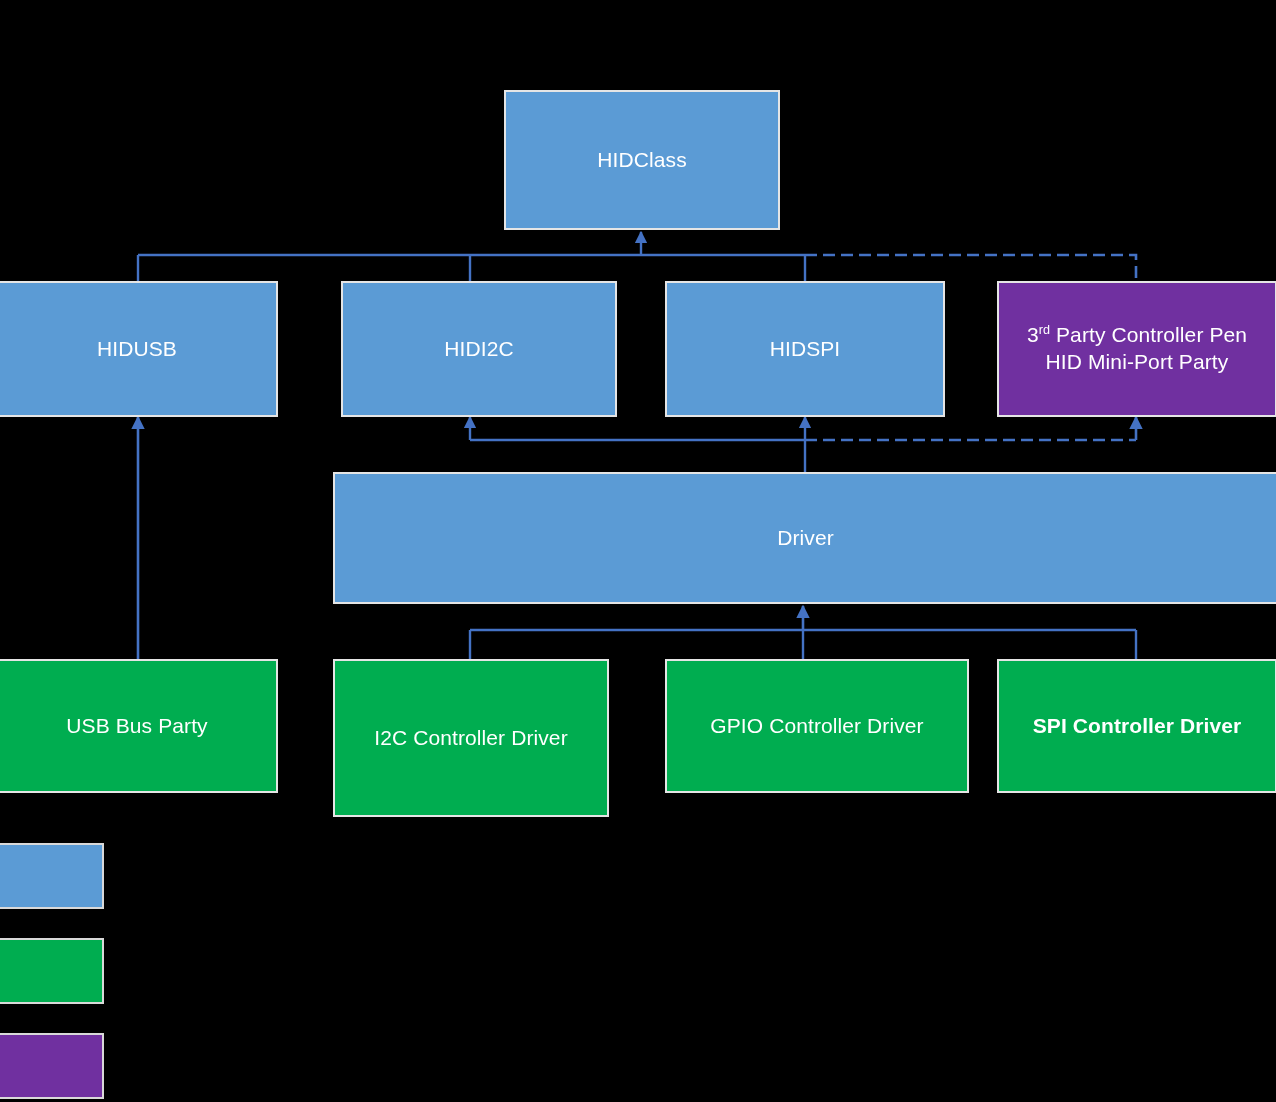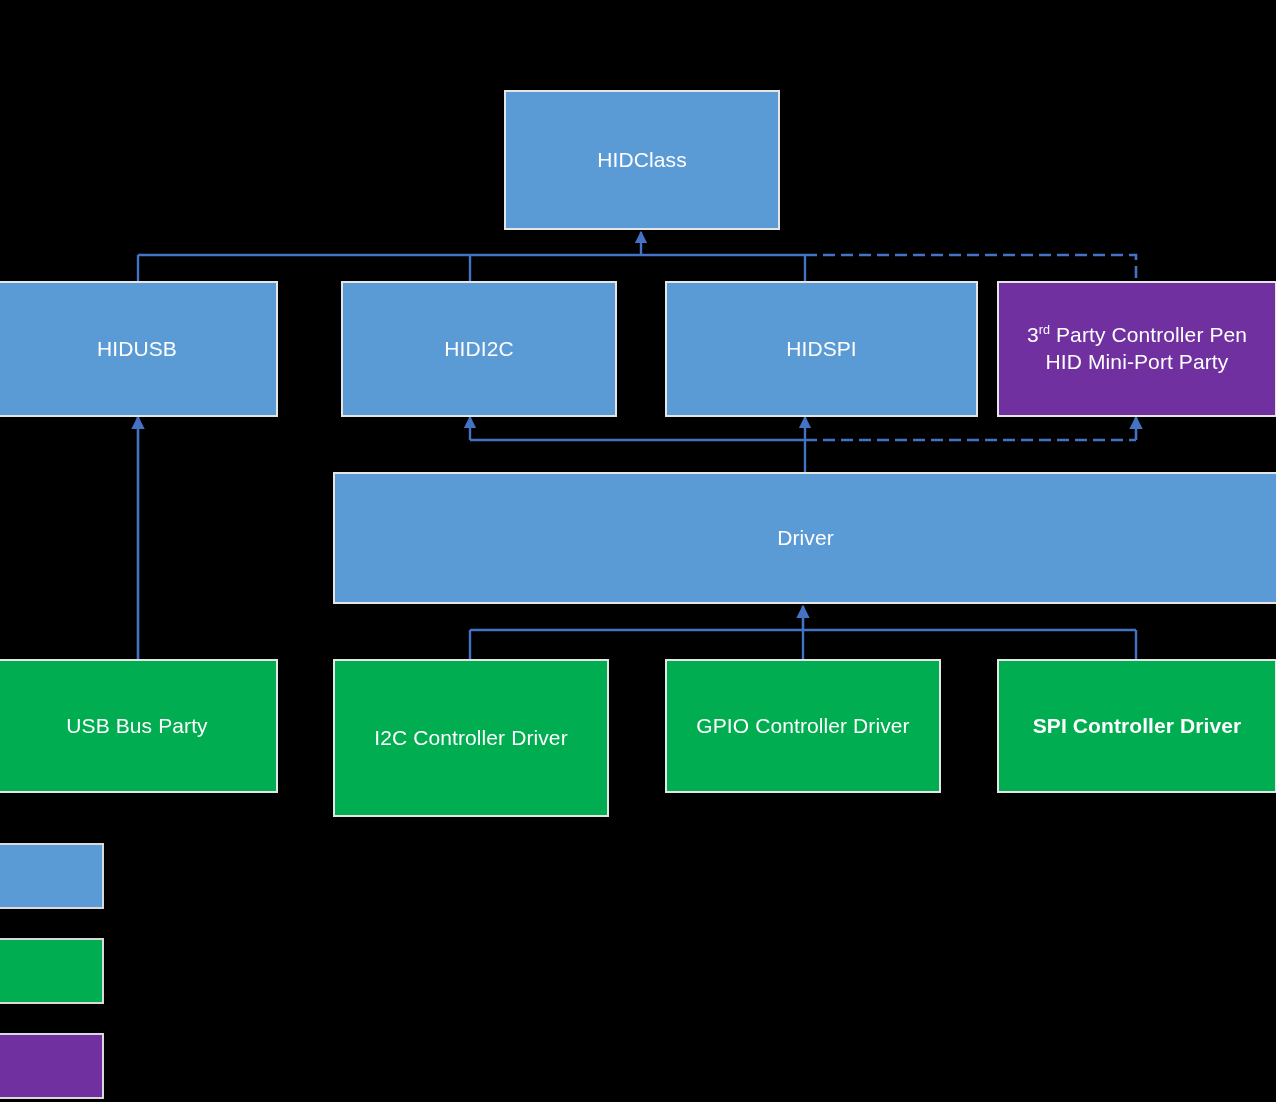--- a/index.html
+++ b/index.html
@@ -116,21 +116,21 @@
   </div>
 
   <div class="node blue" style="left:-4px; top:281px; width:282px; height:136px;">
     <span class="node-label">HIDUSB</span>
   </div>
 
   <div class="node blue" style="left:333px; top:281px; width:276px; height:136px;margin-left:8px;">
     <span class="node-label">HIDI2C</span>
   </div>
 
-  <div class="node blue" style="left:665px; top:281px; width:313px; height:136px;">
+  <div class="node blue" style="left:665px; top:281px; width:280px; height:136px;">
     <span class="node-label">HIDSPI</span>
   </div>
 
   <div class="node purple" style="left:997px; top:281px; width:280px; height:136px;">
     <span class="node-label">
       <span><span>3</span><sup>rd</sup><span> Party Controller Pen</span></span>
       <br>
       <span>HID Mini-Port Party</span>
     </span>
   </div>
@@ -140,21 +140,21 @@
   </div>
 
   <div class="node green" style="left:-4px; top:659px; width:282px; height:134px;">
     <span class="node-label">USB Bus Party</span>
   </div>
 
   <div class="node green" style="left:333px; top:659px; width:276px; height:158px;">
     <span class="node-label">I2C Controller Driver</span>
   </div>
 
-  <div class="node green" style="left:665px; top:659px; width:276px; height:134px;">
+  <div class="node green" style="left:665px; top:659px; width:304px; height:134px;">
     <span class="node-label">GPIO Controller Driver</span>
   </div>
 
   <div class="node green" style="left:997px; top:659px; width:280px; height:134px;font-weight:bold;">
     <span class="node-label">SPI Controller Driver</span>
   </div>
 
   <div class="swatch blue" style="left:-4px; top:843px; width:108px; height:66px;"></div>
   <div class="swatch green" style="left:-4px; top:938px; width:108px; height:66px;"></div>
   <div class="swatch purple" style="left:-4px; top:1033px; width:108px; height:66px;"></div>

